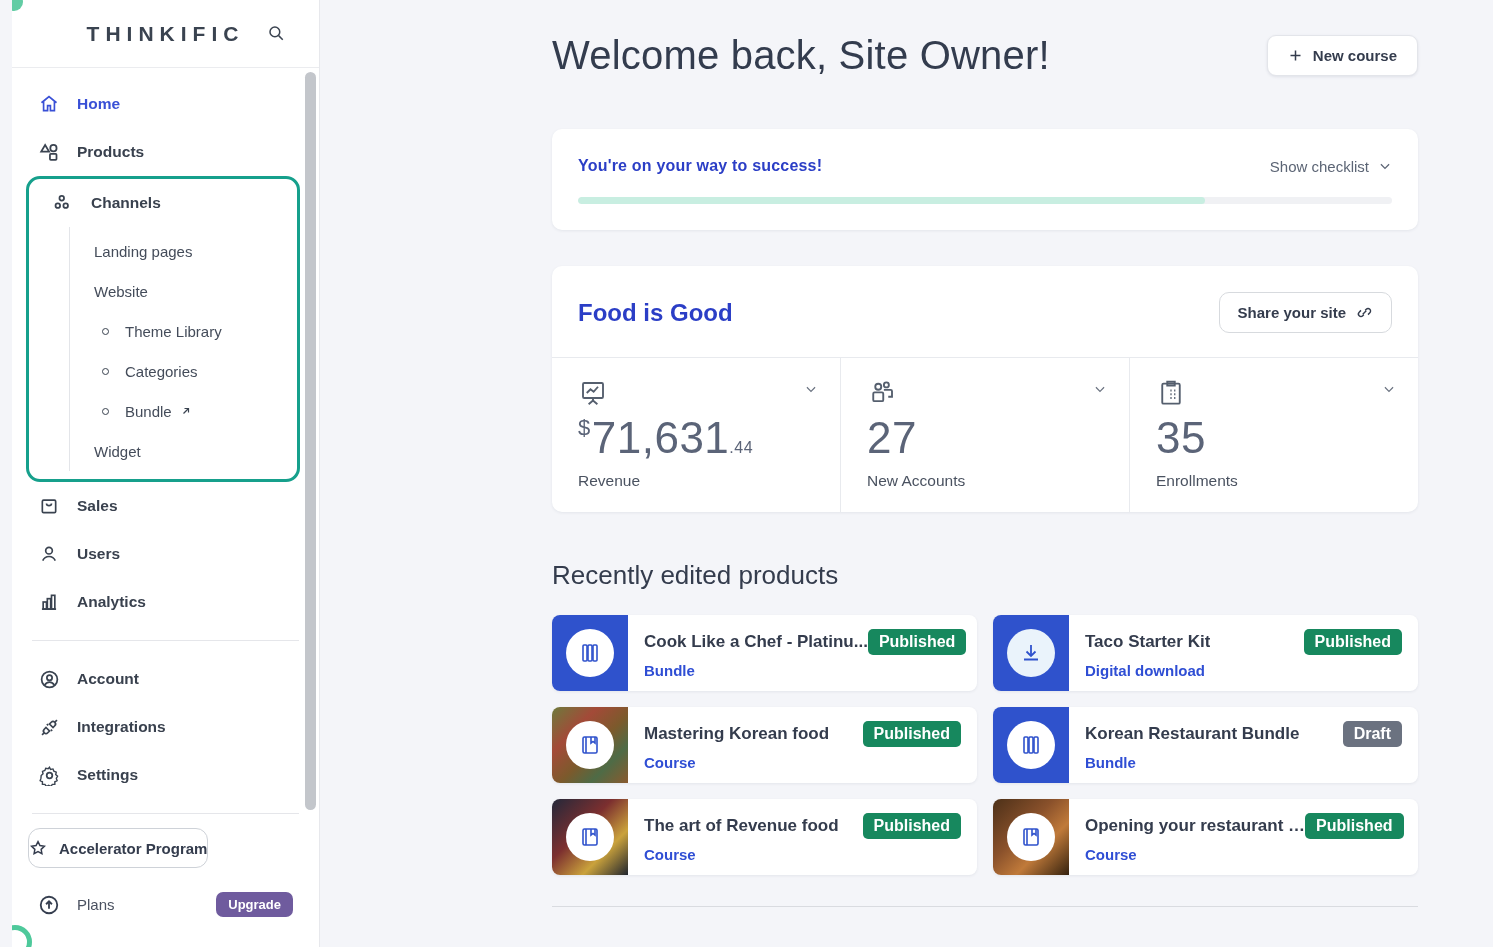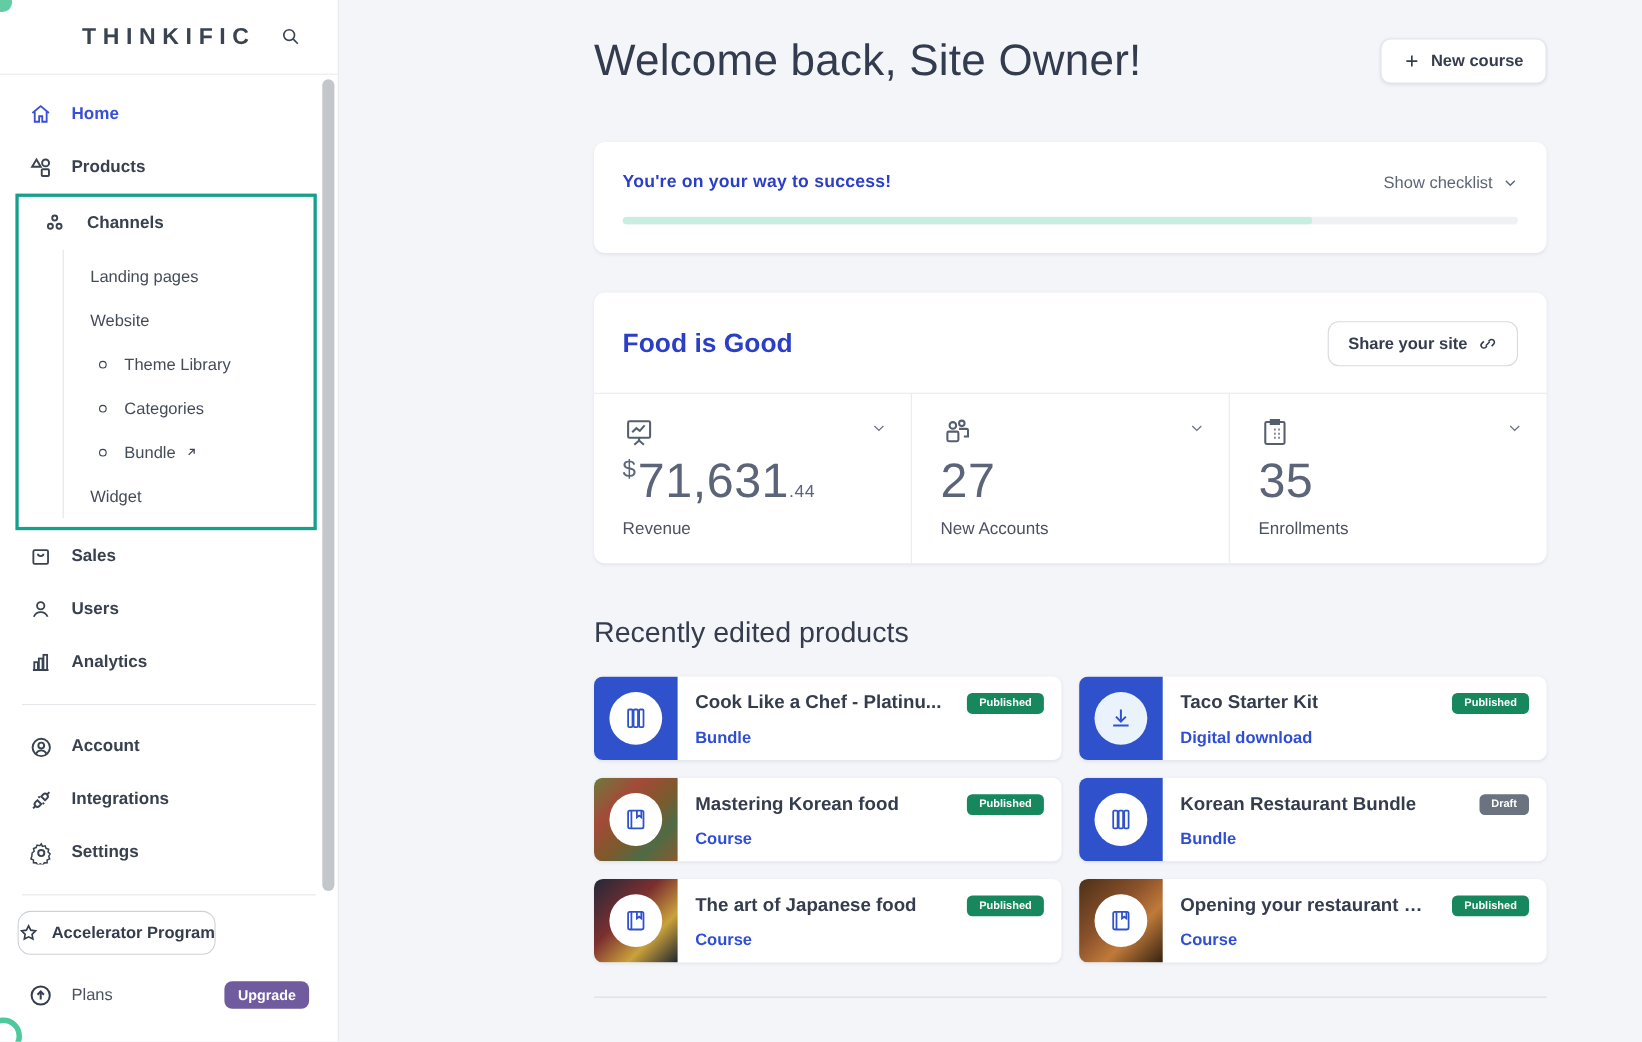--- a/index.html
+++ b/index.html
@@ -1,32 +1,32 @@
 <!DOCTYPE html>
 <html><head>
 <meta charset="utf-8">
 <style>
   * { margin:0; padding:0; box-sizing:border-box; }
   html,body { width:1493px; height:947px; overflow:hidden; }
   body { font-family:"Liberation Sans","DejaVu Sans",sans-serif; background:#f4f5f9; color:#353e4f; }
-  .app { position:relative; width:1480px; height:947px; overflow:hidden; }
+  .app { position:relative; width:1480px; height:947px; overflow:hidden;margin-left:12px; }
 
   
   .sidebar { position:absolute; left:0; top:0; width:308px; height:947px; background:#fff; border-right:1px solid #e7e8ec; z-index:5; }
   .corner-blob { position:absolute; left:-7px; top:-7px; width:18px; height:18px; border-radius:50%; background:#47c394; opacity:.85; }
   .bottom-blob { position:absolute; left:-14px; bottom:-12px; width:34px; height:34px; border-radius:50%; border:5px solid #4ec99b; background:transparent; }
   .sb-header { height:68px; display:flex; align-items:center; justify-content:center; gap:18px; border-bottom:1px solid #ebecef; position:relative; }
   .logo { font-size:21px; font-weight:700; letter-spacing:6px; color:#3a4350; }
   .sb-search { position:absolute; right:34px; top:24px; color:#3a4350; cursor:pointer; }
   .sb-scroll { position:relative; padding-top:12px; }
   .sb-item { display:flex; align-items:center; gap:17px; height:48px; padding-left:26px; font-size:15.5px; font-weight:700; color:#39414e; cursor:pointer; }
   .sb-item .ic { width:22px; height:22px; display:flex; align-items:center; justify-content:center; color:#3a4350; }
   .sb-item.active { color:#3950d6; }
   .sb-item.active .ic { color:#3950d6; }
-  .channels-box { margin:0 19px 0 14px; border:3px solid #16a08c; border-radius:0; padding-bottom:8px; }
+  .channels-box { margin:0 19px 0 14px; border:3px solid #16a08c; border-radius:14px; padding-bottom:8px; }
   .channels-box .sb-item { padding-left:23px; }
   .submenu { margin-left:40px; border-left:1px solid #e3e5e9; padding-top:4px; }
   .sub-item { display:flex; align-items:center; height:40px; padding-left:24px; font-size:15px; font-weight:400; color:#444c5a; cursor:pointer; }
   .sub-item.bullet { padding-left:32px; }
   .sub-item .dot { width:7px; height:7px; border:1.6px solid #3a4350; border-radius:50%; margin-right:16px; flex:none; }
   .sub-item .ext { margin-left:8px; color:#3a4350; }
   .sb-divider { height:1px; background:#e5e6ea; margin:14px 20px; }
   .accel-btn { margin:8px 16px 0 16px; height:40px; border:1px solid #ced2d8; border-radius:12px; background:#fff; display:flex; align-items:center; justify-content:center; gap:12px; font-size:15px; font-weight:700; color:#343c4d; cursor:pointer; }
   .plans-row { display:flex; align-items:center; margin:24px 26px 0 26px; gap:17px; cursor:pointer; }
   .plans-row .plabel { font-size:15px; color:#4a5160; flex:1; }
@@ -68,21 +68,21 @@
   .thumb { width:76px; height:76px; flex:none; display:flex; align-items:center; justify-content:center; }
   .thumb.blue { background:#2f52cc; }
   .thumb.photo-korean { background:linear-gradient(135deg,#6d7a3c 0%,#a34a38 30%,#7c5a2c 55%,#4e6b46 75%,#8a5a2e 100%); }
   .thumb.photo-japanese { background:linear-gradient(135deg,#23283a 0%,#7c2f2f 40%,#caa23c 70%,#20252f 100%); }
   .thumb.photo-restaurant { background:linear-gradient(135deg,#4c3018 0%,#8a512b 40%,#c07a3a 65%,#35220f 100%); }
   .thumb .circle { width:48px; height:48px; border-radius:50%; background:#fff; display:flex; align-items:center; justify-content:center; color:#2f52cc; }
   .thumb .circle.tint { background:#eaf3fb; }
   .prod-body { flex:1; padding:14px 16px 12px 16px; display:flex; flex-direction:column; justify-content:space-between; }
   .prod-top { display:flex; align-items:center; }
   .prod-title { font-size:17px; font-weight:700; color:#343c4d; white-space:nowrap; overflow:hidden; }
-  .badge { margin-left:auto; font-size:10px; font-weight:700; color:#fff; padding:4px 11px; border-radius:5px; flex:none; }
+  .badge { margin-left:auto; font-size:16px; font-weight:700; color:#fff; padding:4px 11px; border-radius:5px; flex:none; }
   .badge.published { background:#17885e; }
   .badge.draft { background:#6b7280; }
   .prod-type { font-size:15px; font-weight:700; color:#2f4ed4; }
 
   .bottom-divider { margin-top:31px; height:1px; background:#d9dbe0; }
 
   svg { display:block; }
 </style>
 </head>
 <body>
@@ -463,21 +463,21 @@
             <span class="circle">
               <svg width="24" height="24" viewBox="0 0 24 24" fill="none" stroke="currentColor" stroke-width="1.6">
                   <rect x="5" y="4" width="14" height="16" rx="1.5"></rect>
                   <path d="M8 4v16"></path>
                   <path d="M13 4v6l2-1.6L17 10V4"></path>
                 </svg>
             </span>
           </div>
           <div class="prod-body">
             <div class="prod-top">
-              <span class="prod-title">The art of Japanese food</span>
+              <span class="prod-title">The art of Revenue food</span>
               <span class="badge published">Published</span>
             </div>
             <span class="prod-type">Course</span>
           </div>
         </div>
 
         <div class="prod-card">
           <div class="thumb photo-restaurant">
             <span class="circle">
               <svg width="24" height="24" viewBox="0 0 24 24" fill="none" stroke="currentColor" stroke-width="1.6">

